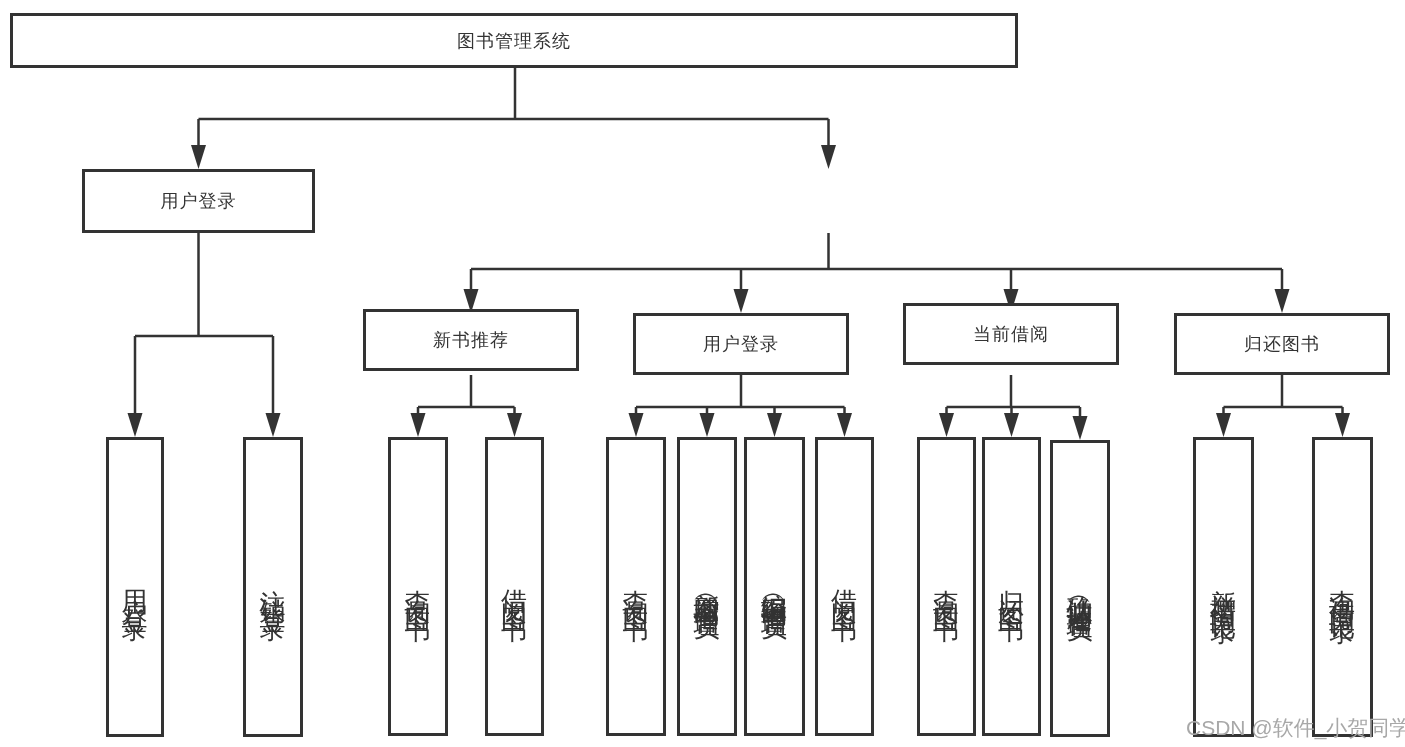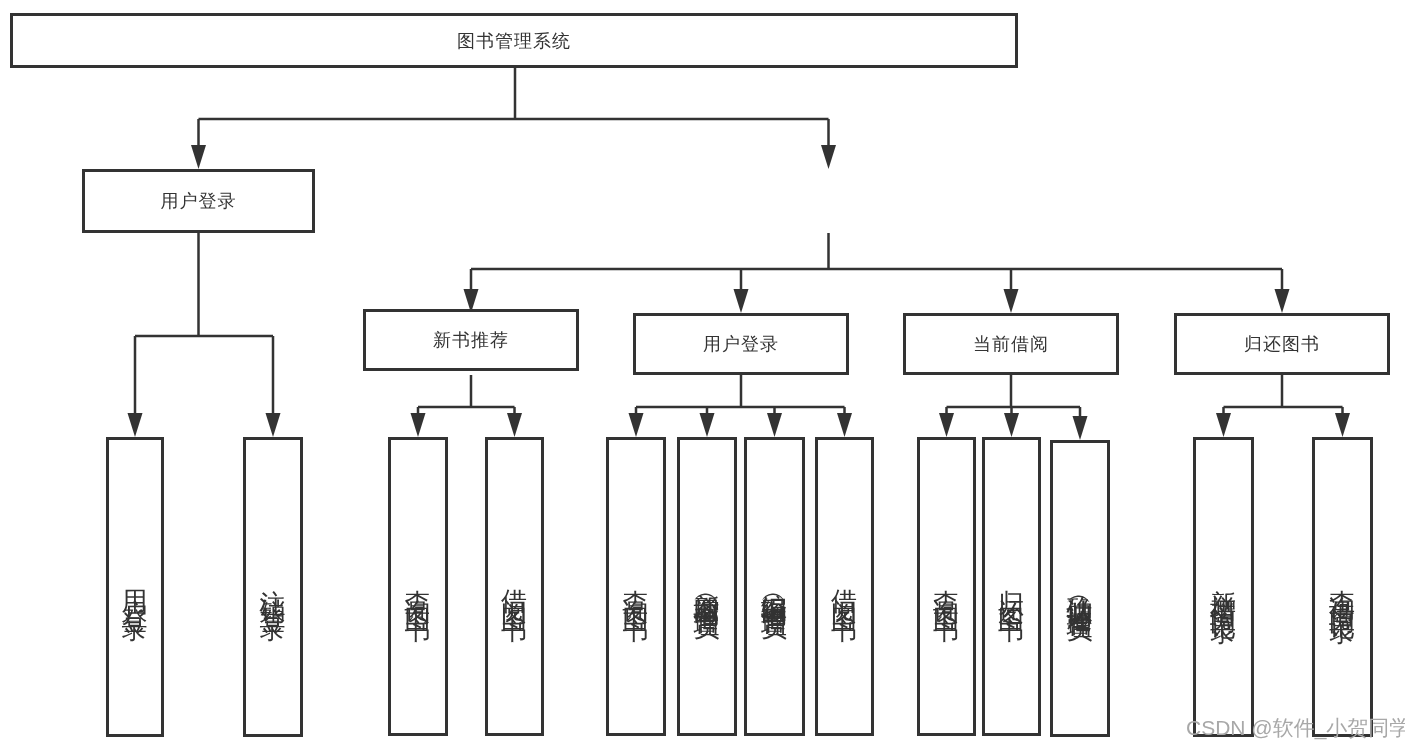--- a/index.html
+++ b/index.html
@@ -61,21 +61,21 @@
       <polygon points="1335,413 1350,413 1342.5,437"></polygon>
     </g>
   </svg>
 
   <div class="hbox" style="left:10px;top:13px;width:1008px;height:55px;">图书管理系统</div>
 
   <div class="hbox" style="left:82px;top:169px;width:233px;height:64px;">用户登录</div>
 
   <div class="hbox" style="left:363px;top:309px;width:216px;height:62px;">新书推荐</div>
   <div class="hbox" style="left:633px;top:313px;width:216px;height:62px;">用户登录</div>
-  <div class="hbox" style="left:903px;top:313px;width:216px;height:62px;">当前借阅</div>
+  <div class="hbox" style="left:903px;top:303px;width:216px;height:62px;">当前借阅</div>
   <div class="hbox" style="left:1174px;top:313px;width:216px;height:62px;">归还图书</div>
 
   <div class="vbox vs" style="left:106px;top:437px;width:58px;height:300px;">用户登录</div>
   <div class="vbox vs" style="left:243px;top:437px;width:60px;height:300px;">注销登录</div>
 
   <div class="vbox vs" style="left:388px;top:437px;width:60px;height:299px;">查询图书</div>
   <div class="vbox vs" style="left:485px;top:437px;width:59px;height:299px;">借阅图书</div>
 
   <div class="vbox vs" style="left:606px;top:437px;width:60px;height:299px;">查询图书</div>
   <div class="vbox vl" style="left:677px;top:437px;width:60px;height:299px;">新增图书（管理员）</div>

